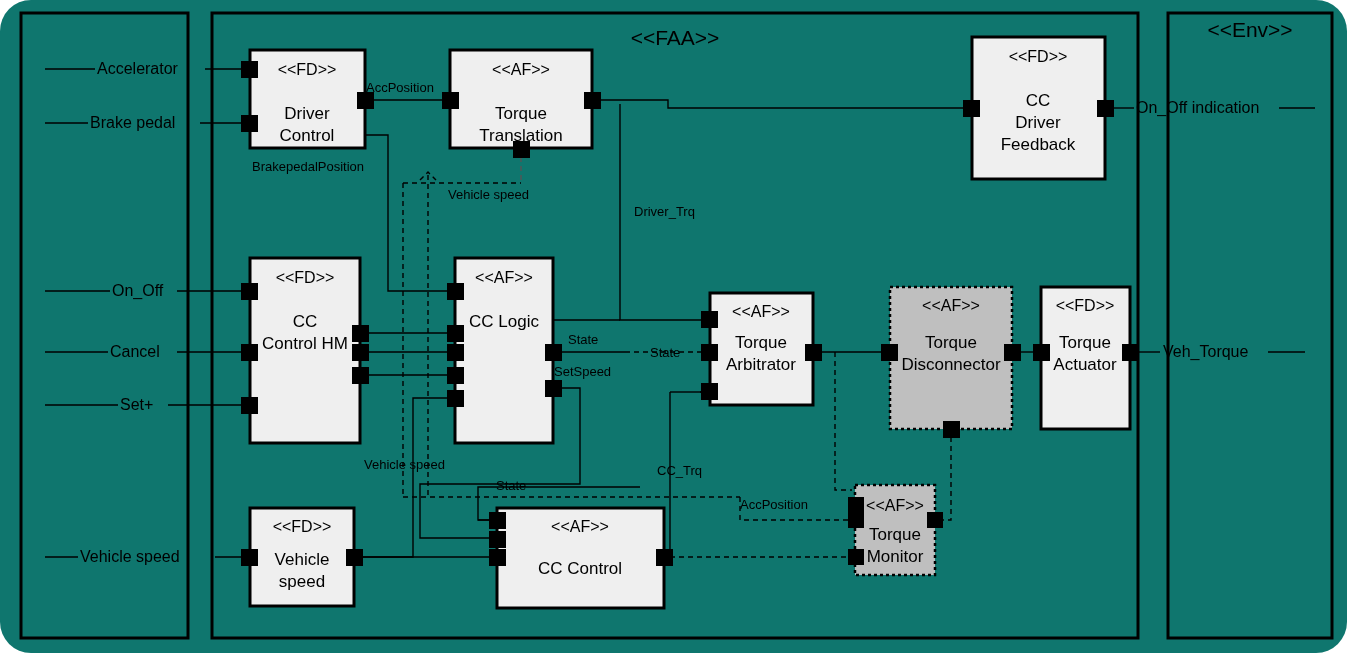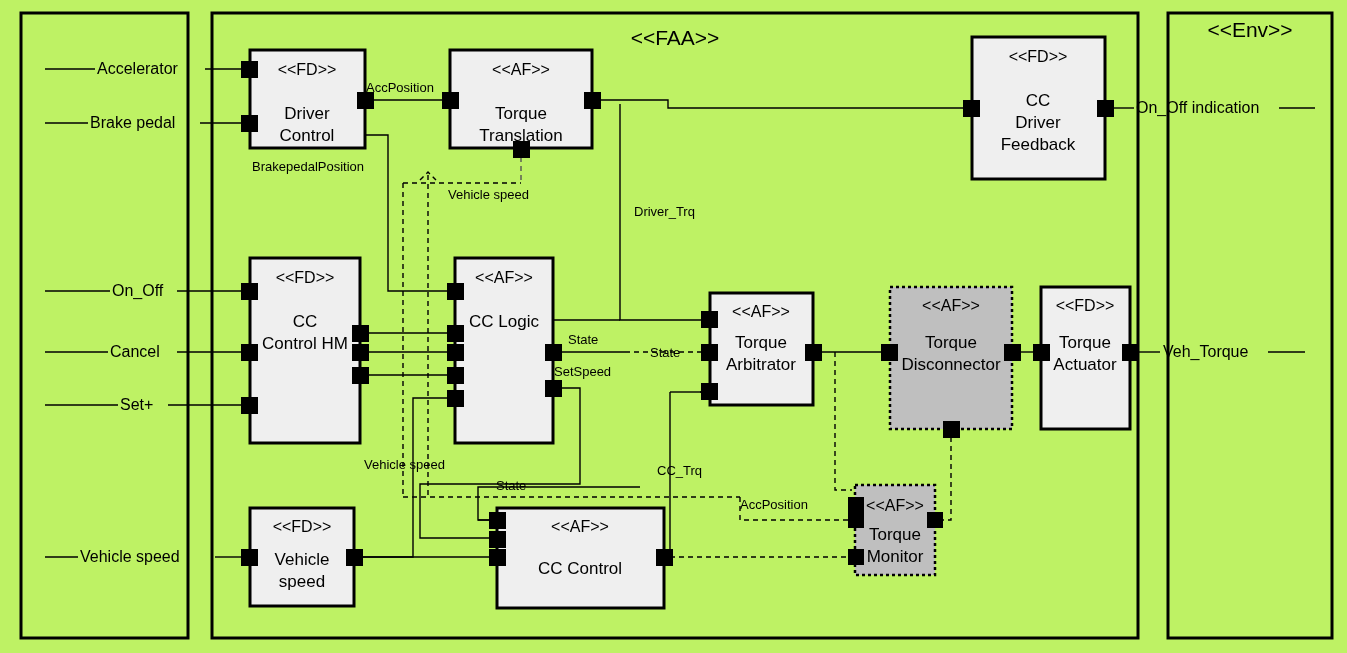--- a/index.html
+++ b/index.html
@@ -4,23 +4,24 @@
 <style>
   html, body {
     margin: 0;
     padding: 0;
     background: #ffffff;
   }
   #diagram-root {
     position: relative;
     width: 1347px;
     height: 653px;
-    background: #bef264;
+    background: #0f766e;
     font-family: "Liberation Sans", sans-serif;
     overflow: hidden;
+    border-radius: 31px;
   }
   svg#canvas {
     display: block;
     width: 1347px;
     height: 653px;
   }
   .panel-rect {
     fill: none;
     stroke: #000000;
     stroke-width: 3;

